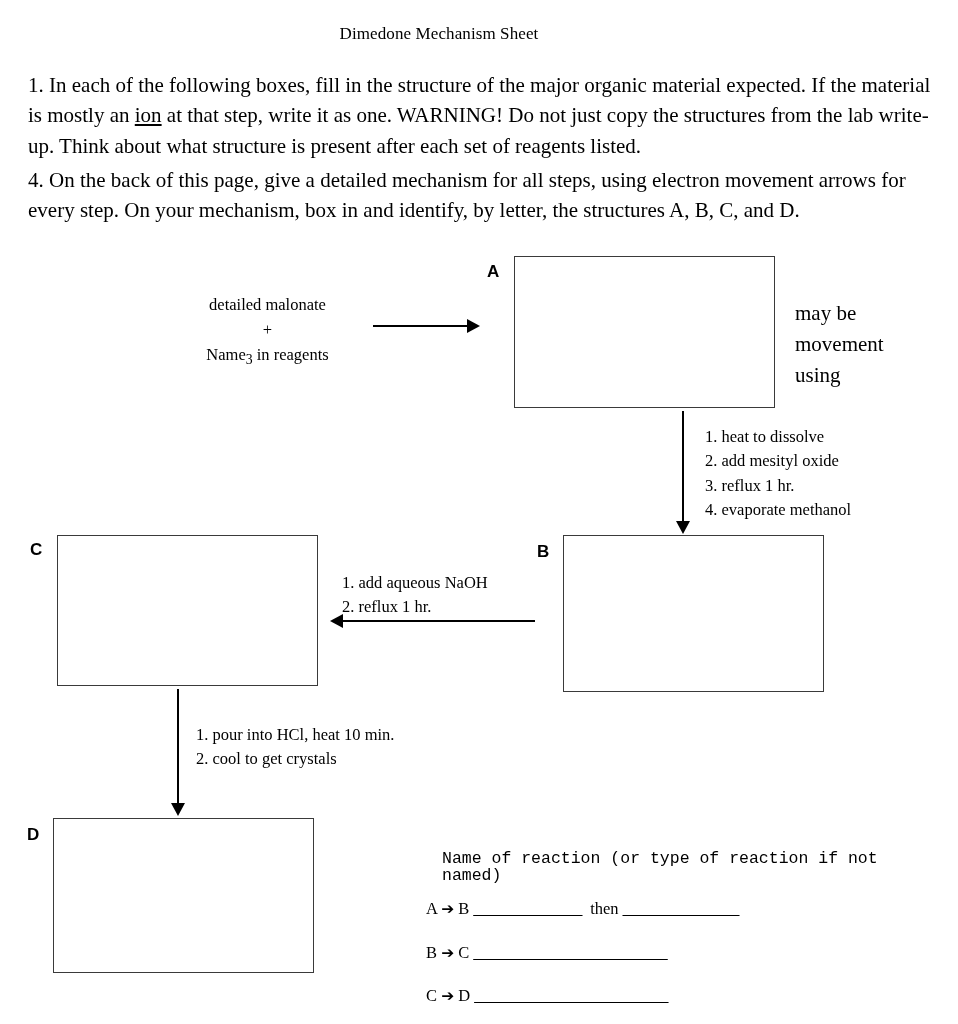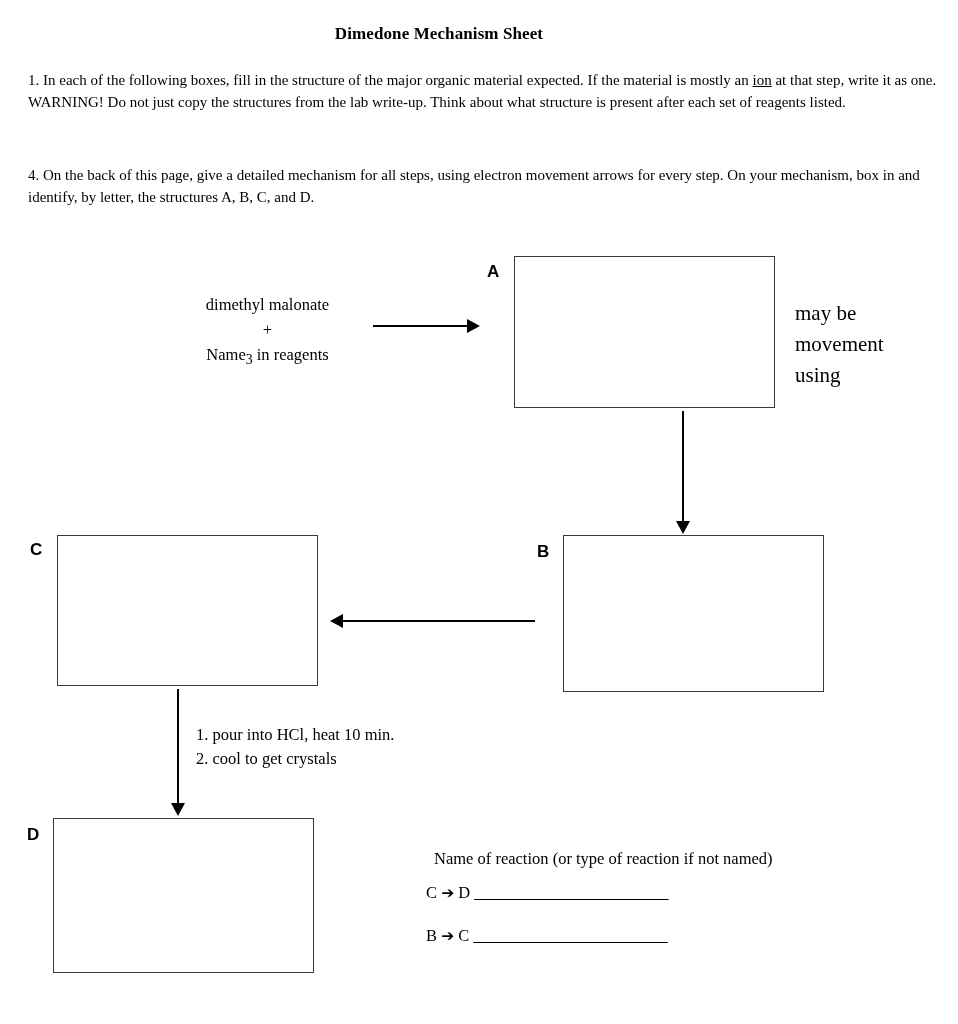--- a/index.html
+++ b/index.html
@@ -20,30 +20,30 @@
   }
 
   
   .doc-title {
     position: absolute;
     top: 24px;
     left: 0;
     width: 878px;
     text-align: center;
     font-size: 17px;
-    font-weight: bold;
+    font-weight: normal;
     letter-spacing: 0.1px;
   }
 
   
   .instructions {
     position: absolute;
     left: 28px;
     width: 915px;
-    font-size: 15px;
+    font-size: 21px;
     line-height: 1.45;
     text-align: left;
   }
   #para-1 { top: 70px; }
   #para-2 { top: 165px; }
   .u-ion { text-decoration: underline; }
 
   
   .scheme { position: absolute; inset: 0; }
 
@@ -136,21 +136,21 @@
 
   
   .qblock {
     position: absolute;
     left: 426px;
     top: 851px;
     width: 520px;
     font-size: 16.5px;
     line-height: 1;
   }
-  .qblock .q-heading { margin: 0 0 17px 8px; }
+  .qblock .q-heading { margin: 0 0 17px 16px; font-family: Liberation Mono, monospace; }
   .q-row { margin: 0 0 27px 0; white-space: pre; }
   .q-row:last-child { margin-bottom: 0; }
   .q-arrow {
     font-family: "DejaVu Sans", sans-serif;
     font-size: 15.5px;
     font-weight: bold;
   }
   .blank { text-decoration: underline; letter-spacing: -0.5px; }
 </style>
 </head>
@@ -160,21 +160,21 @@
 
   <div class="doc-title">Dimedone Mechanism Sheet</div>
 
   <div class="instructions" id="para-1">1. In each of the following boxes, fill in the structure of the major organic material expected.  If the material is mostly an <span class="u-ion">ion</span> at that step, write it as one.  WARNING! Do not just copy the structures from the lab write-up.  Think about what structure is present after each set of reagents listed.</div>
 
   <div class="instructions" id="para-2">4. On the back of this page, give a detailed mechanism for all steps, using electron movement arrows for every step.  On your mechanism, box in and identify, by letter, the structures A, B, C, and D.</div>
 
   <div class="scheme">
 
     <div class="reagents-start">
-      <div>dimethyl malonate</div>
+      <div>detailed malonate</div>
       <div class="plus">+</div>
       <div><span>Name</span><sub>3</sub><span> in reagents</span></div>
     </div>
 
     <div class="arrow-h">
       <div class="arrow-line-h" style="left:373px; top:325px; width:95px;"></div>
       <div class="arrow-head head-right" style="left:467px; top:319px;"></div>
     </div>
 
     <div class="box-label" id="label-a">A</div>
@@ -183,44 +183,51 @@
     <div class="side-note">
         <div>may be</div>
         <div>movement</div>
         <div>using</div>
       </div>
 
     <div class="arrow-v">
       <div class="arrow-line-v" style="left:682px; top:411px; height:112px;"></div>
       <div class="arrow-head head-down" style="left:676px; top:521px;"></div>
     </div>
+    <div class="conditions" id="cond-ab">1. heat to dissolve
+2. add mesityl oxide
+3. reflux 1 hr.
+4. evaporate methanol</div>
 
     <div class="box-label" id="label-b">B</div>
     <div class="struct-box" id="box-b"></div>
 
     <div class="arrow-h">
       <div class="arrow-line-h" style="left:342px; top:620px; width:193px;"></div>
       <div class="arrow-head head-left" style="left:330px; top:614px;"></div>
     </div>
+    <div class="conditions" id="cond-bc">1. add aqueous NaOH
+2. reflux 1 hr.</div>
 
     <div class="box-label" id="label-c">C</div>
     <div class="struct-box" id="box-c"></div>
 
     <div class="arrow-v">
       <div class="arrow-line-v" style="left:177px; top:689px; height:116px;"></div>
       <div class="arrow-head head-down" style="left:171px; top:803px;"></div>
     </div>
     <div class="conditions" id="cond-cd">1. pour into HCl, heat 10 min.
 2. cool to get crystals</div>
 
     <div class="box-label" id="label-d">D</div>
     <div class="struct-box" id="box-d"></div>
   </div>
 
   <div class="qblock">
     <div class="q-heading">Name of reaction (or type of reaction if not named)</div>
     <div id="q-rows">
+        <div class="q-row"><span>A </span><span class="q-arrow">➔</span><span> B </span><span class="blank">______________</span><span>  then </span><span class="blank">_______________</span></div>
+        <div class="q-row"><span>B </span><span class="q-arrow">➔</span><span> C </span><span class="blank">_________________________</span></div>
         <div class="q-row"><span>C </span><span class="q-arrow">➔</span><span> D </span><span class="blank">_________________________</span></div>
-        <div class="q-row"><span>B </span><span class="q-arrow">➔</span><span> C </span><span class="blank">_________________________</span></div>
       </div>
   </div>
 
 </div>
 
 </body></html>

